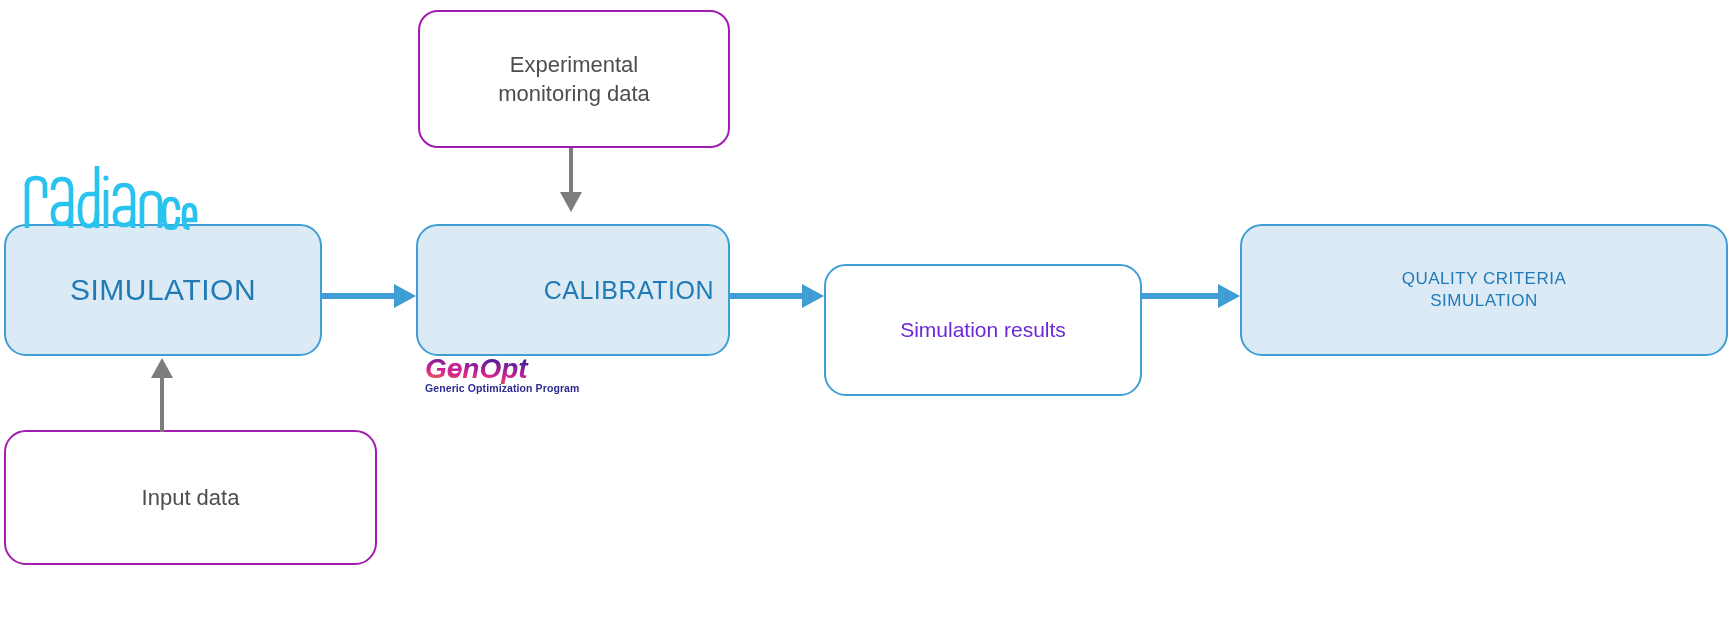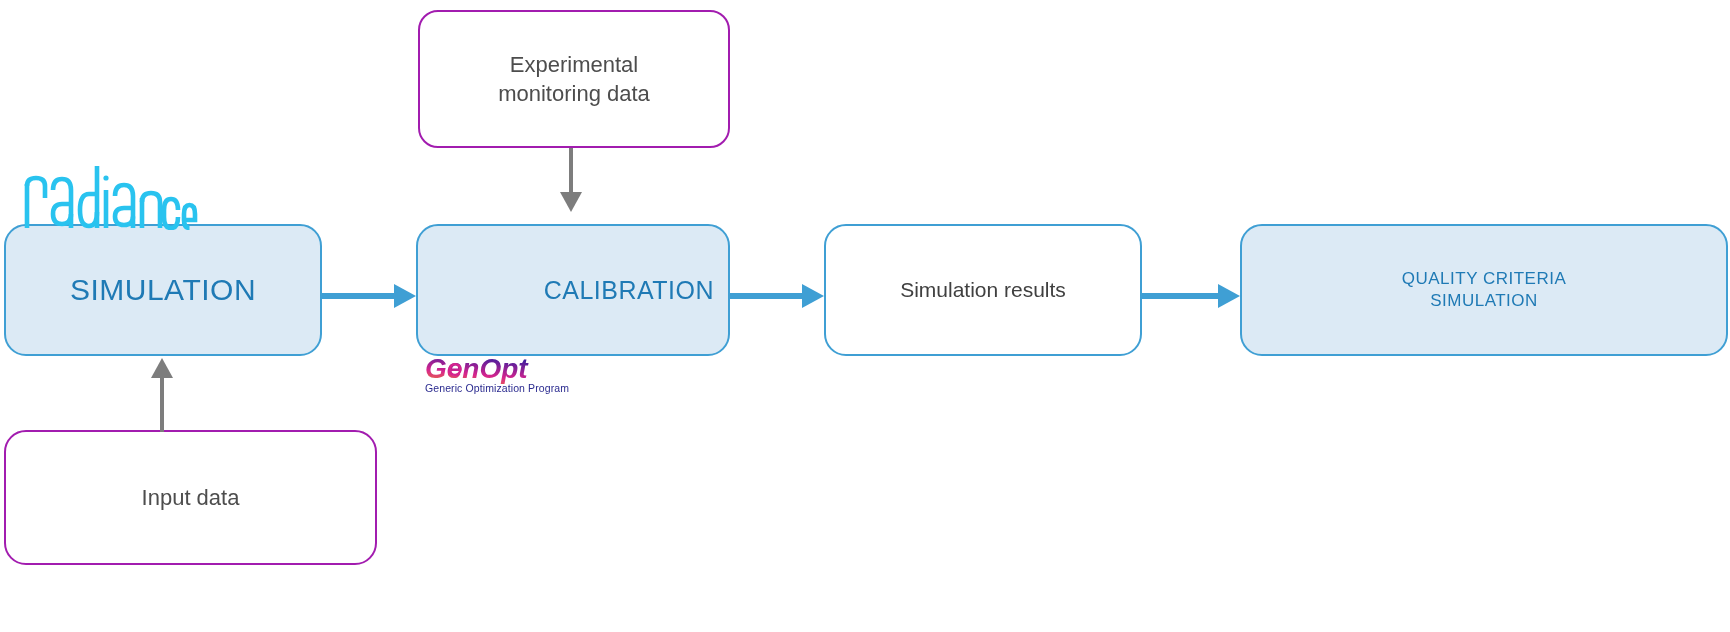--- a/index.html
+++ b/index.html
@@ -22,21 +22,22 @@
     line-height:1.32;
   }
   .box-blue{
     background:#dceaf5;
     border:2.5px solid #3f9fd4;
     color:#1f7ab5;
   }
   .box-white{
     background:#ffffff;
     border:2.5px solid #3f9fd4;
-    color:#404040;
+    color:#6d28d9;
+    margin-top:40px;
   }
   .box-gray{
     background:#ffffff;
     border:2px solid #a21caf;
     color:#4d4d4d;
   }
 
   
   #box-simulation{left:4px;top:224px;width:318px;height:132px;font-size:30px;letter-spacing:.5px;}
   #box-calibration{left:416px;top:224px;width:314px;height:132px;font-size:25px;letter-spacing:.5px;justify-content:flex-end;}
@@ -83,21 +84,21 @@
     position:absolute;left:-9px;top:0;width:0;height:0;
     border-left:11px solid transparent;border-right:11px solid transparent;
     border-bottom:20px solid #7d7d7d;
   }
 
   
   #logo-radiance{position:absolute;left:20px;top:160px;width:180px;height:70px;}
   #logo-genopt{position:absolute;left:425px;top:352px;width:200px;height:55px;}
   #logo-genopt .go-word{display:block;height:34px;}
   #logo-genopt .go-sub{
-    display:block;font-size:10.5px;font-weight:normal;color:#2b2b8f;
+    display:block;font-size:10.5px;font-weight:bold;color:#2b2b8f;
     letter-spacing:.1px;margin-top:-4px;
   }
 </style>
 </head>
 <body>
 
 <div id="canvas">
 
   <div class="box box-gray" id="box-experimental">
     <span class="lbl">

